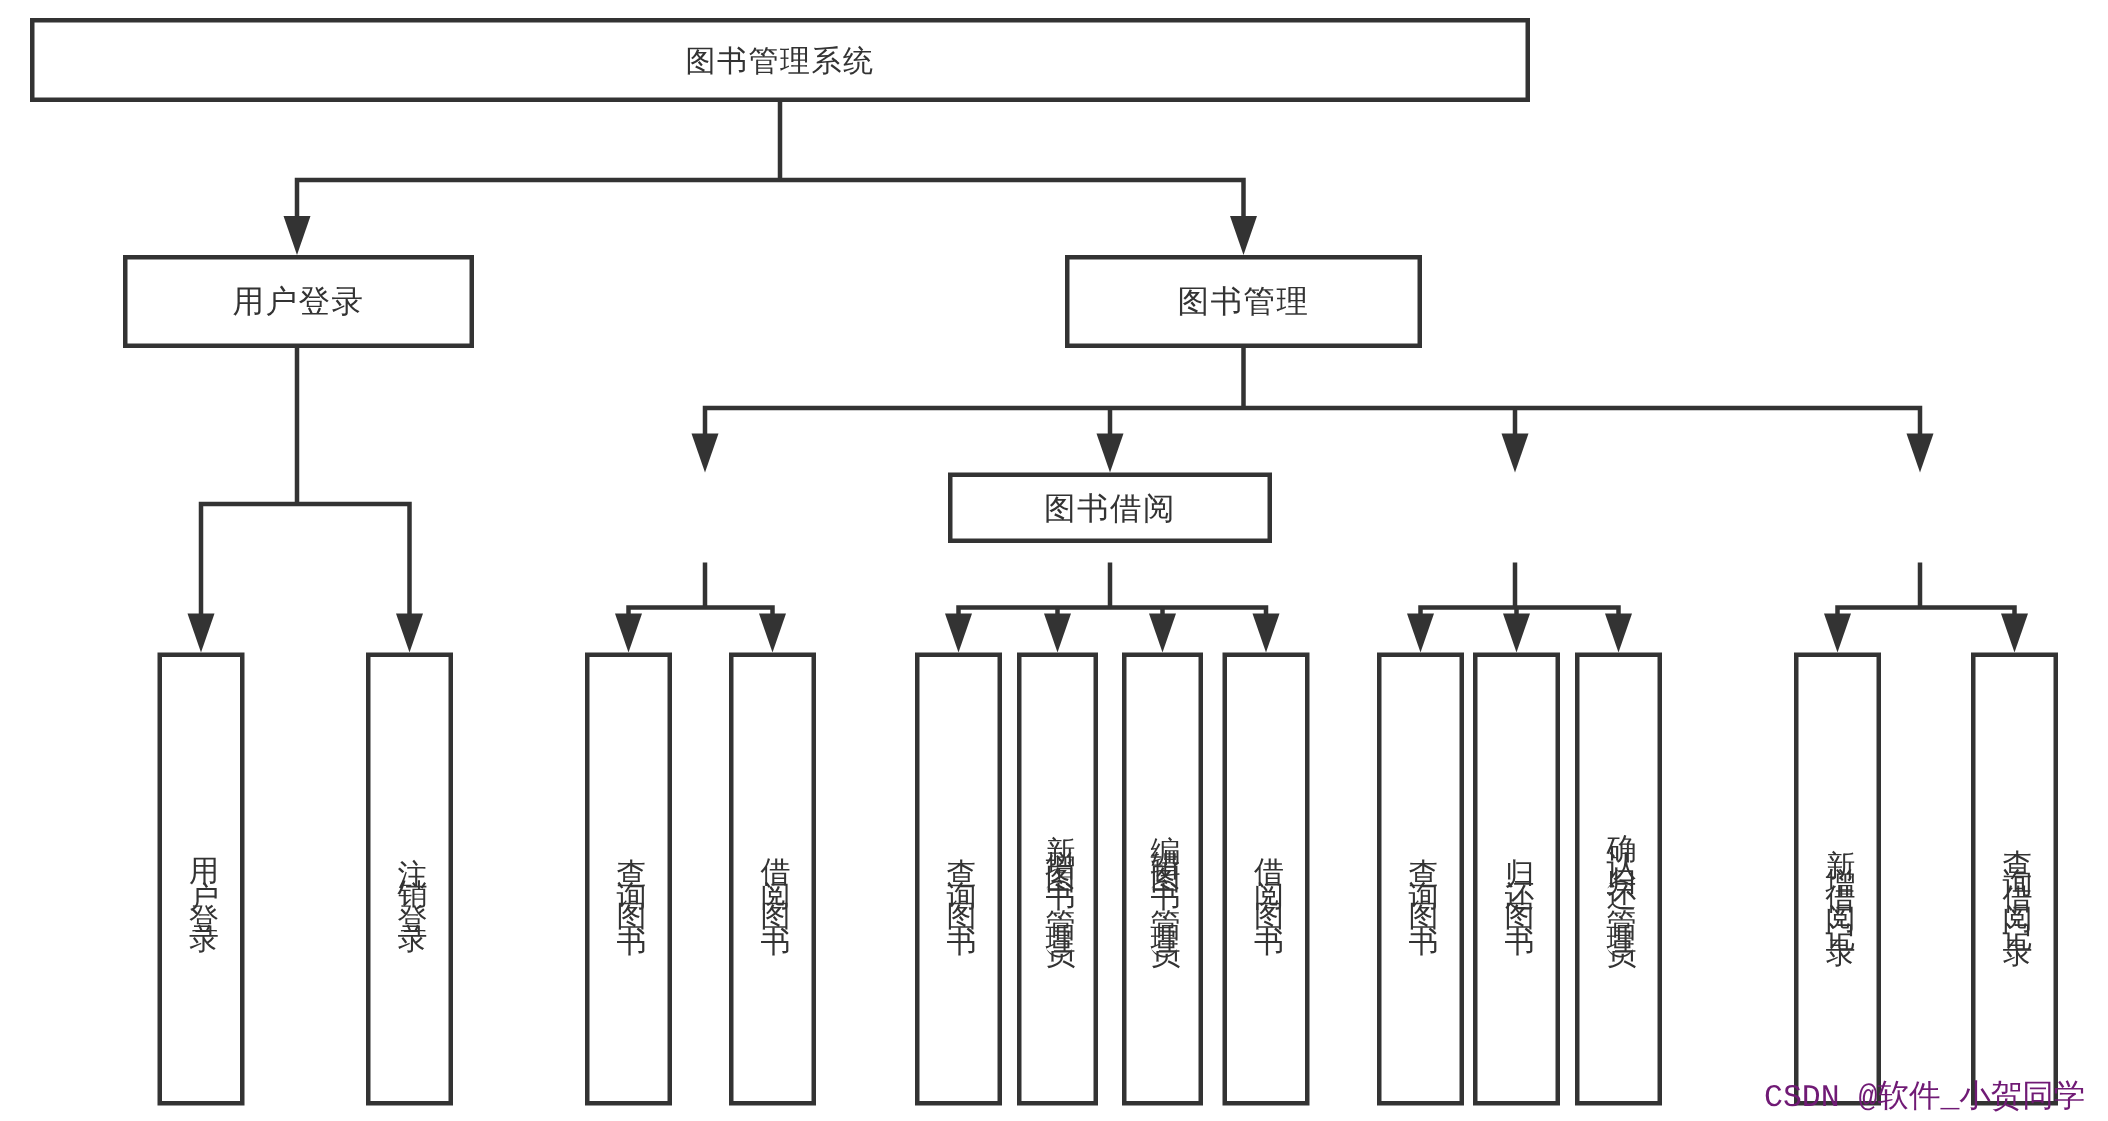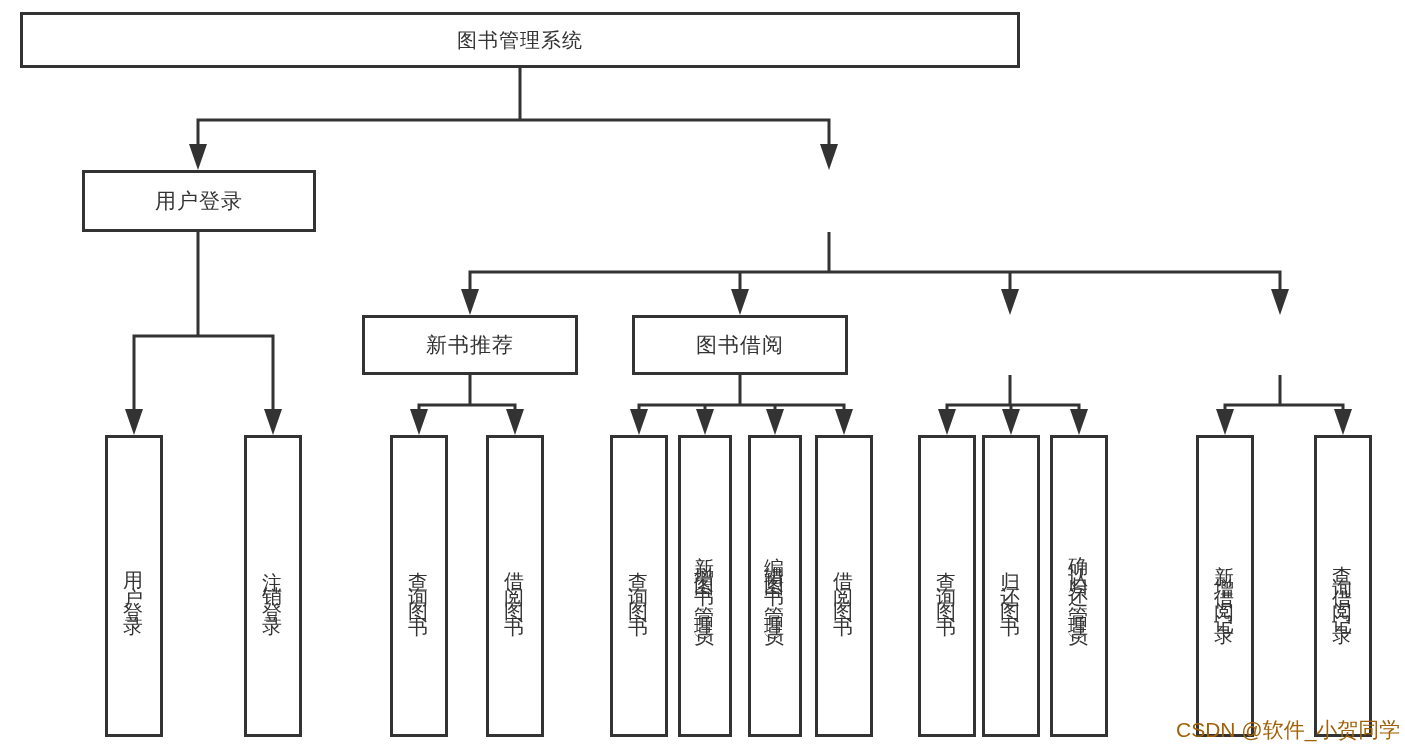--- a/index.html
+++ b/index.html
@@ -1,21 +1,21 @@
 <!DOCTYPE html>
 <html><head>
 <meta charset="utf-8">
 <style>
   html,body{margin:0;padding:0;background:#fff;}
   .canvas{
     position:relative;
     width:1405px;height:747px;
     background:#ffffff;
     overflow:hidden;
-    font-family:Liberation Sans, sans-serif;
+    font-family:Liberation Mono, monospace;
   }
   .wires{position:absolute;left:0;top:0;width:1405px;height:747px;}
   .wires path{stroke:#333333;stroke-width:3;fill:none;}
   .wires polygon{fill:#333333;stroke:none;}
   .node{
     position:absolute;
     box-sizing:border-box;
     background:#ffffff;
     border:3px solid #333333;
     color:#333333;
@@ -31,21 +31,21 @@
     text-orientation:mixed;
     font-size:20px;
   }
   .ls4{letter-spacing:15px;}
   .ls6{letter-spacing:12px;}
   .ls9{letter-spacing:10px;}
   .watermark{
     position:absolute;
     left:1176px;top:716px;
     font-size:21px;
-    color:#a16207;
+    color:#701a75;
     white-space:nowrap;
     z-index:5;
   }
 </style>
 </head>
 <body>
 
 <div class="canvas">
 
   <svg class="wires" viewBox="0 0 1405 747" xmlns="http://www.w3.org/2000/svg">
@@ -87,23 +87,23 @@
     <g>
       <path d="M1280 375 V405 M1225 412 V405 H1343 V412"></path>
       <polygon points="1216,409 1234,409 1225,435"></polygon>
       <polygon points="1334,409 1352,409 1343,435"></polygon>
     </g>
   </svg>
 
   <div class="node hnode root" style="left:20px;top:12px;width:1000px;height:56px">图书管理系统</div>
 
   <div class="node hnode" style="left:82px;top:170px;width:234px;height:62px">用户登录</div>
+  <div class="node hnode" style="left:710px;top:170px;width:238px;height:62px">图书管理</div>
 
-  <div class="node hnode" style="left:362px;top:315px;width:216px;height:60px">新书推荐</div>
-  <div class="node hnode" style="left:632px;top:315px;width:216px;height:60px">图书借阅</div>
+  <div class="node hnode" style="left:632px;top:315px;width:216px;height:47px">图书借阅</div>
 
   <div class="node leaf ls4" style="left:105px;top:435px;width:58px;height:302px">用户登录</div>
   <div class="node leaf ls4" style="left:244px;top:435px;width:58px;height:302px">注销登录</div>
 
   <div class="node leaf ls4" style="left:390px;top:435px;width:58px;height:302px">查询图书</div>
   <div class="node leaf ls4" style="left:486px;top:435px;width:58px;height:302px">借阅图书</div>
 
   <div class="node leaf ls4" style="left:610px;top:435px;width:58px;height:302px">查询图书</div>
   <div class="node leaf ls9" style="left:678px;top:435px;width:54px;height:302px">新增图书（管理员）</div>
   <div class="node leaf ls9" style="left:748px;top:435px;width:54px;height:302px">编辑图书（管理员）</div>

